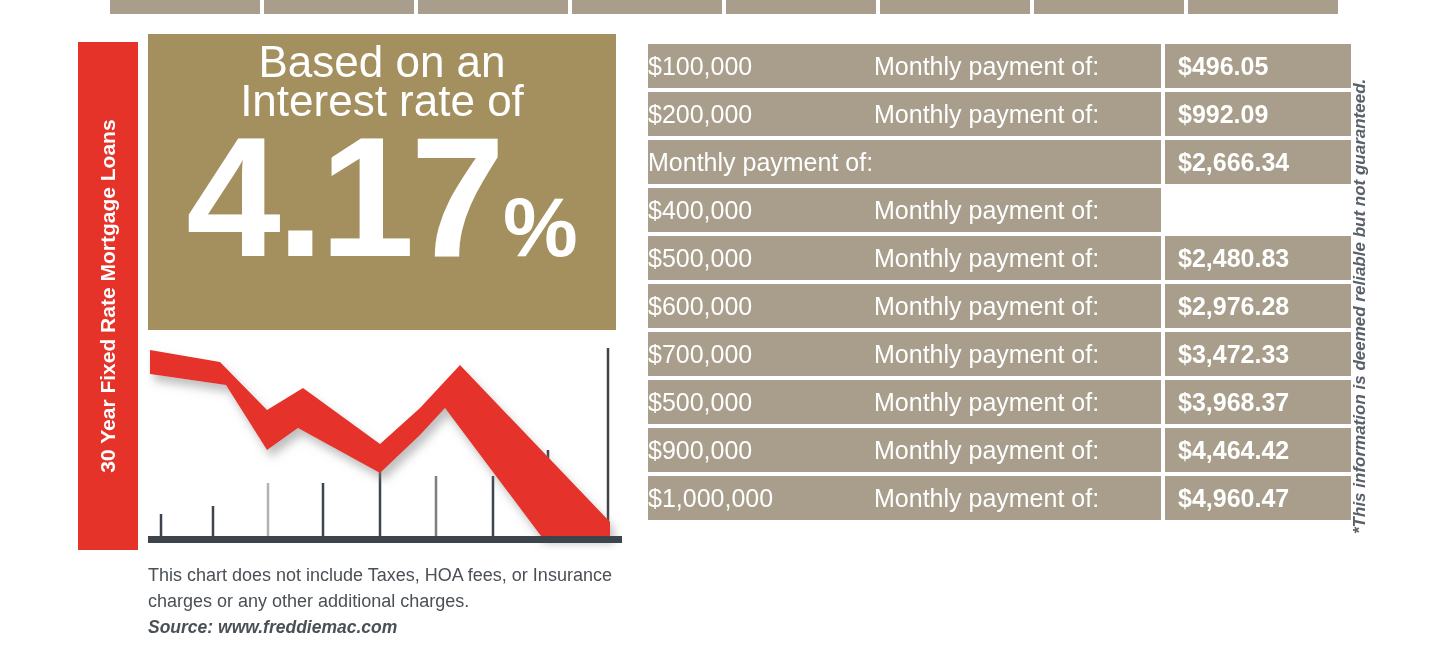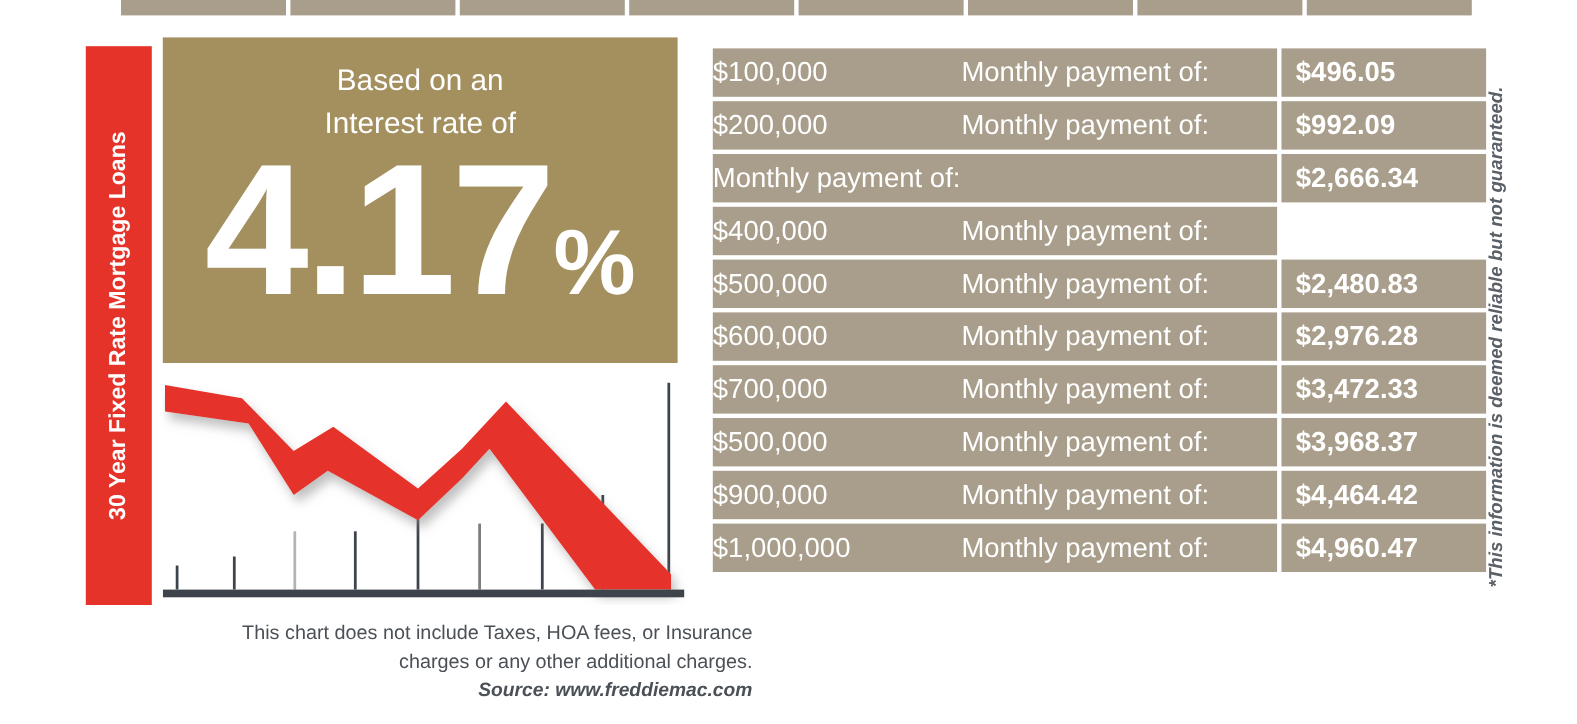--- a/index.html
+++ b/index.html
@@ -62,22 +62,22 @@
     position: absolute;
     left: 148px;
     top: 34px;
     width: 468px;
     height: 296px;
     background: #a3905e;
     color: #ffffff;
     text-align: center;
   }
   #rate-caption {
-    padding-top: 20px;
-    font-size: 27px;
+    padding-top: 8px;
+    font-size: 44px;
     line-height: 39px;
     font-weight: normal;
   }
   #rate-value-row {
     margin-top: 2px;
     display: flex;
     align-items: baseline;
     justify-content: center;
   }
   #rate-value {
@@ -99,27 +99,26 @@
     left: 148px;
     top: 340px;
     width: 484px;
     height: 210px;
   }
   #trend-chart svg { display: block; }
 
   
   #chart-footnote {
     position: absolute;
-    left: 164px;
+    left: 148px;
     top: 562px;
     width: 520px;
     color: #4a5056;
     font-size: 18px;
     line-height: 26px;
-    text-align: right;
   }
   #chart-source {
     font-style: italic;
     font-weight: bold;
     font-size: 17.5px;
   }
 
   
   #payments-table {
     position: absolute;

